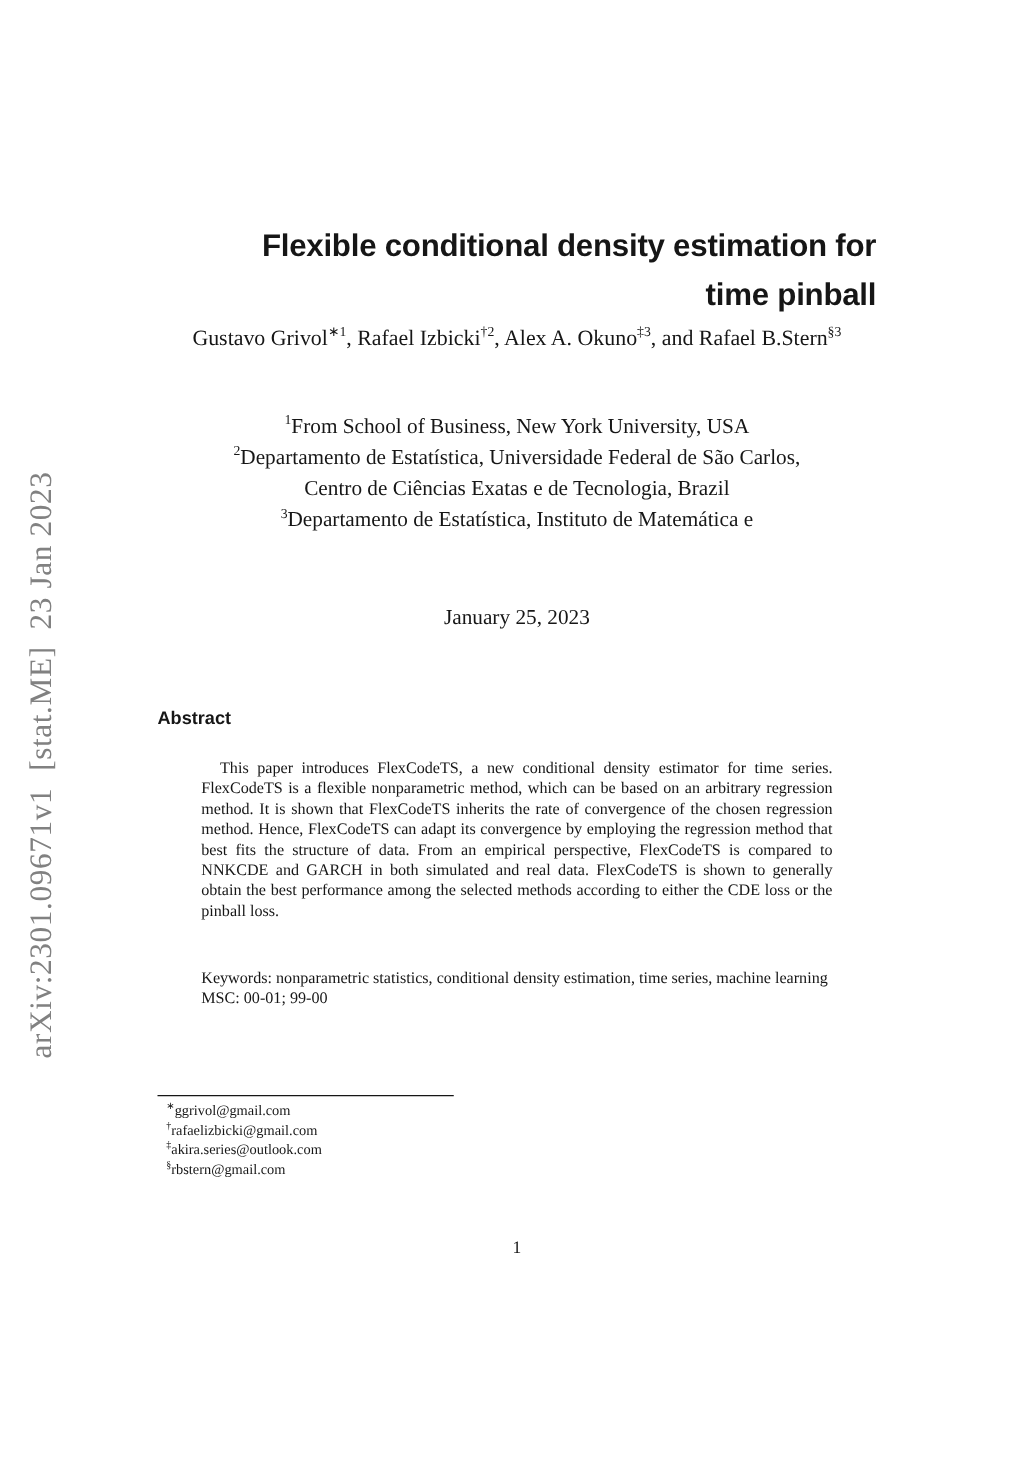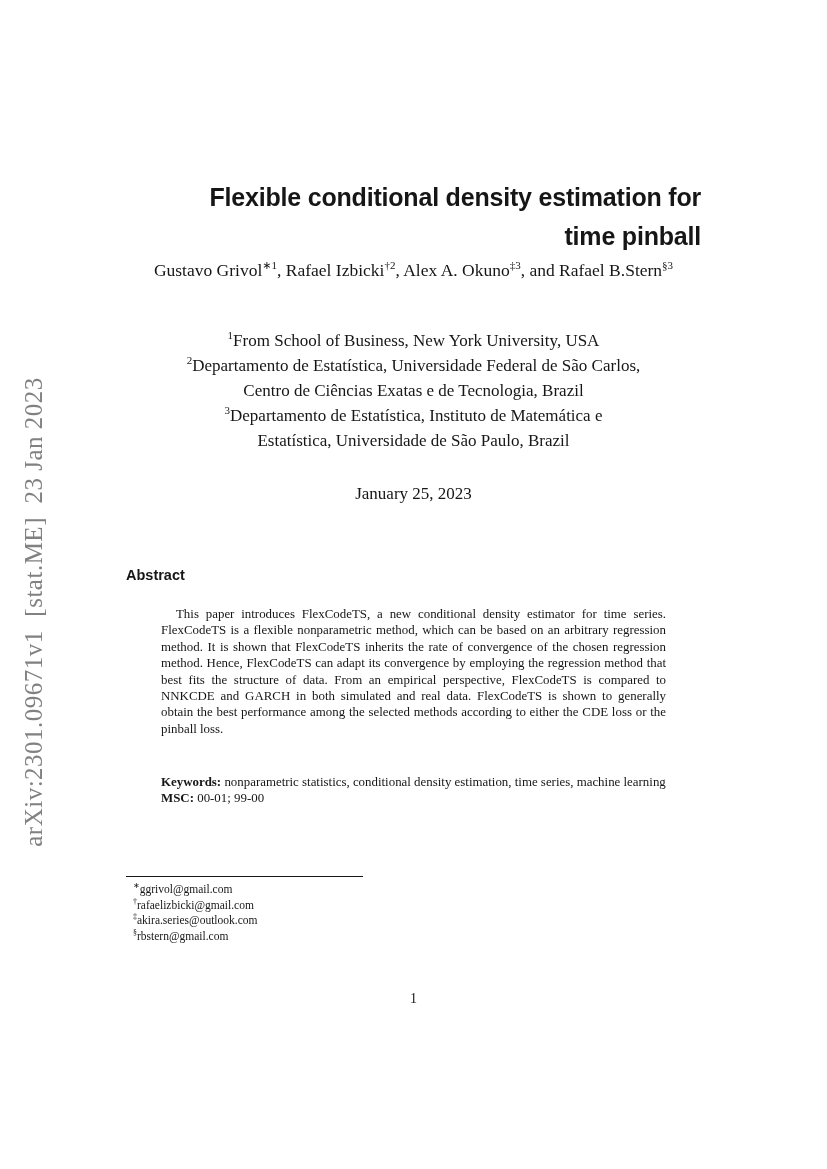--- a/index.html
+++ b/index.html
@@ -84,21 +84,21 @@
   }
   .keywords {
     position: absolute;
     top: 761px;
     left: 161px;
     width: 505px;
     font-size: 12.9px;
     line-height: 16.4px;
     text-align: justify;
   }
-  .keywords b { font-weight: 700; }
+  .keywords b { font-weight: 400; }
   .footnote-rule {
     position: absolute;
     top: 876px;
     left: 126px;
     width: 237px;
     height: 0;
     border-top: 1.2px solid #161616;
   }
   .footnotes {
     position: absolute;
@@ -126,21 +126,20 @@
 
   <h1 class="title"><span>Flexible conditional density estimation for</span><br><span>time pinball</span></h1>
 
   <div class="authors"><span>Gustavo Grivol</span><sup>∗1</sup><span>, Rafael Izbicki</span><sup>†2</sup><span>, Alex A. Okuno</span><sup>‡3</sup><span>, and Rafael B.Stern</span><sup>§3</sup></div>
 
   <div class="affiliations">
     <div><sup>1</sup><span>From School of Business, New York University, USA</span></div>
     <div><sup>2</sup><span>Departamento de Estatística, Universidade Federal de São Carlos,</span></div>
     <div><sup></sup><span>Centro de Ciências Exatas e de Tecnologia, Brazil</span></div>
     <div><sup>3</sup><span>Departamento de Estatística, Instituto de Matemática e</span></div>
-    <div><sup></sup><span>Estatística, Universidade de São Paulo, Brazil</span></div>
   </div>
 
   <div class="date-line">January 25, 2023</div>
 
   <div class="abstract-heading">Abstract</div>
 
   <p class="abstract-body">This paper introduces FlexCodeTS, a new conditional density estimator for time series. FlexCodeTS is a flexible nonparametric method, which can be based on an arbitrary regression method. It is shown that FlexCodeTS inherits the rate of convergence of the chosen regression method. Hence, FlexCodeTS can adapt its convergence by employing the regression method that best fits the structure of data. From an empirical perspective, FlexCodeTS is compared to NNKCDE and GARCH in both simulated and real data. FlexCodeTS is shown to generally obtain the best performance among the selected methods according to either the CDE loss or the pinball loss.</p>
 
   <p class="keywords"><b>Keywords:</b> <span>nonparametric statistics, conditional density estimation, time series, machine learning</span><br><b>MSC:</b> <span>00-01; 99-00</span></p>
 

